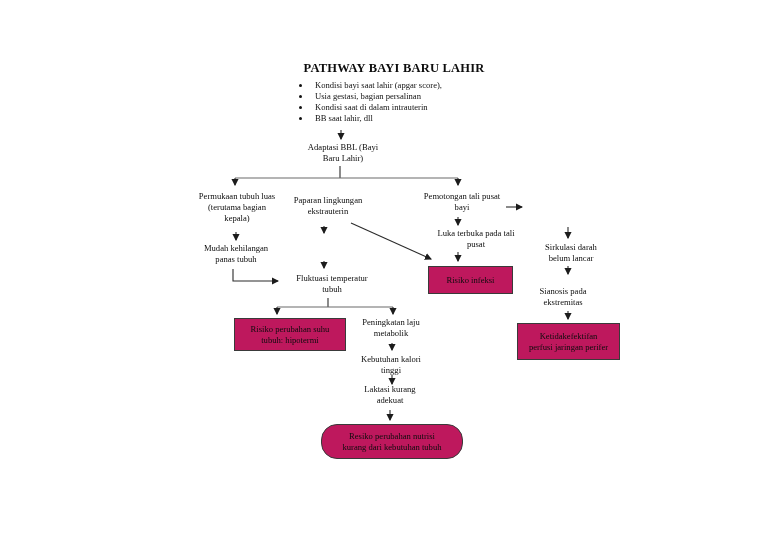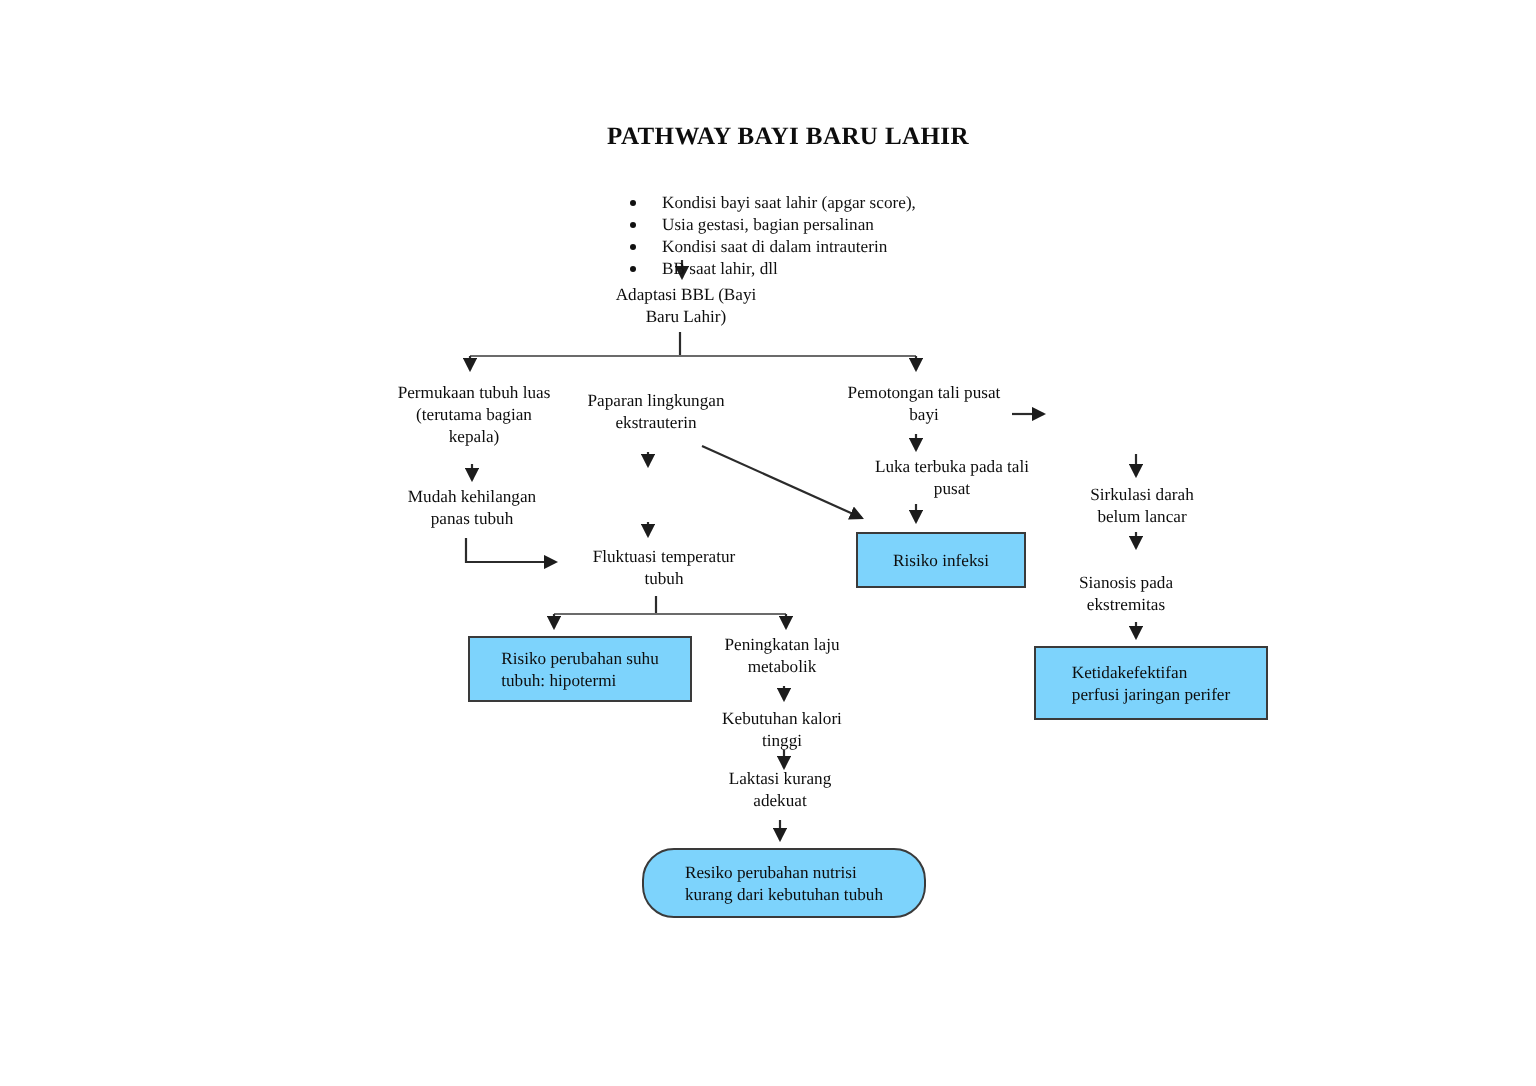--- a/index.html
+++ b/index.html
@@ -14,37 +14,38 @@
   }
   .wires { position:absolute; left:0; top:0; width:768px; height:543px; }
   .title {
     position:absolute; left:0; right:0; top:61px;
     text-align:center;
     font-weight:bold; font-size:12.5px; letter-spacing:0.2px;
     color:#0d0d0d;
   }
   ul.bullets {
     position:absolute; left:297px; top:80px; width:180px;
-    margin:16px; padding:0 0 0 14px;
+    margin:0; padding:0 0 0 14px;
     list-style:disc;
     font-size:8.6px; line-height:10.9px;
   }
   ul.bullets li { padding-left:4px; }
   .node {
     position:absolute;
     text-align:center;
     white-space:pre-line;
     font-size:8.6px; line-height:1.26;
     color:#0d0d0d;
   }
   .dxbox {
     position:absolute;
     border:1.5px solid #3a3a3a;
-    background:#7dd3fc;
+    background:#be185d;
     display:flex; align-items:center; justify-content:center;
+    text-align:center;
     white-space:pre-line;
     font-size:8.6px; line-height:1.26;
     color:#0d0d0d;
     box-sizing:border-box;
   }
 </style>
 </head>
 <body>
 
 <div class="page">
@@ -145,19 +146,19 @@
 belum lancar</div>
 
   <div class="node" style="left:513px; top:286px; width:100px;">Sianosis pada
 ekstremitas</div>
 
   <div class="dxbox" style="left:234px; top:318px; width:112px; height:33px;">Risiko perubahan suhu
 tubuh: hipotermi</div>
 
   <div class="dxbox" style="left:428px; top:266px; width:85px; height:28px;">Risiko infeksi</div>
 
-  <div class="dxbox" style="left:517px; top:323px; width:117px; height:37px;">Ketidakefektifan
+  <div class="dxbox" style="left:517px; top:323px; width:103px; height:37px;">Ketidakefektifan
 perfusi jaringan perifer</div>
 
   <div class="dxbox" style="left:321px; top:424px; width:142px; height:35px;border-radius:16px;">Resiko perubahan nutrisi
 kurang dari kebutuhan tubuh</div>
 
 </div>
 
 </body></html>

